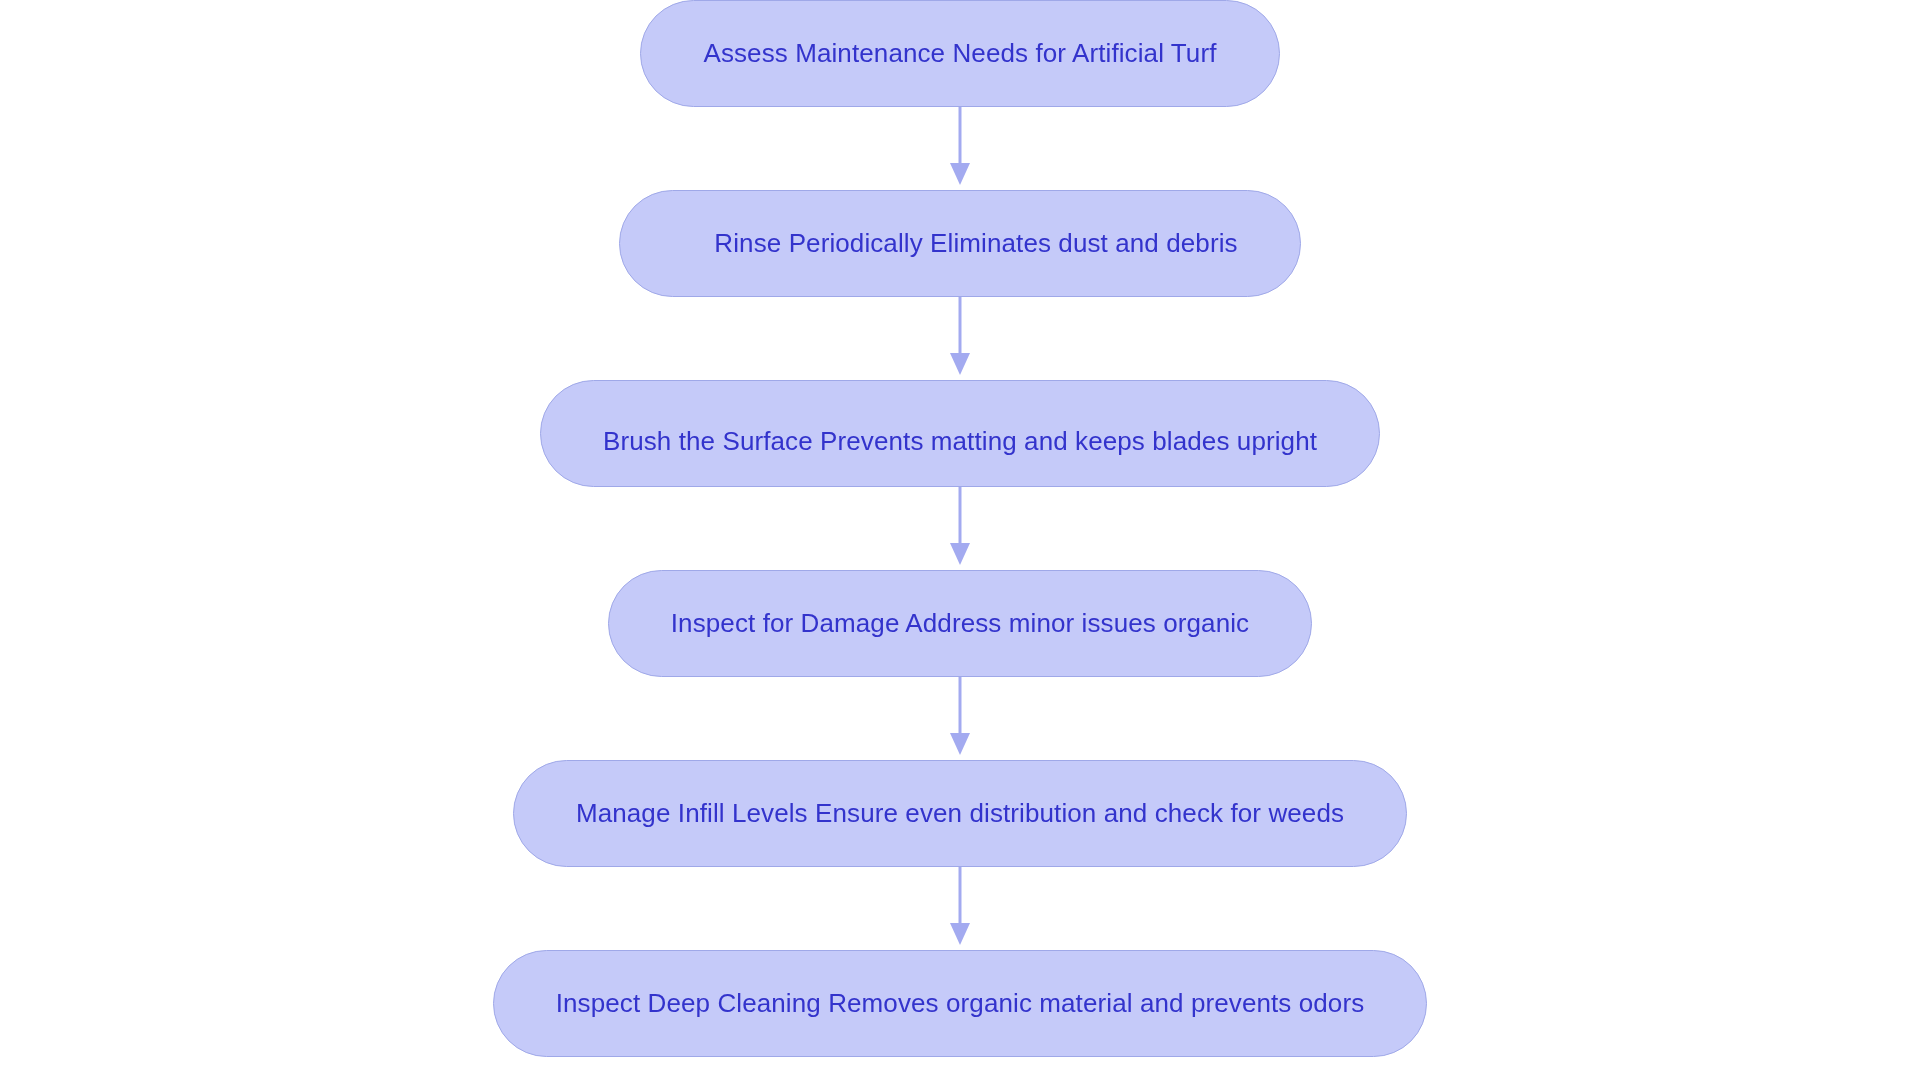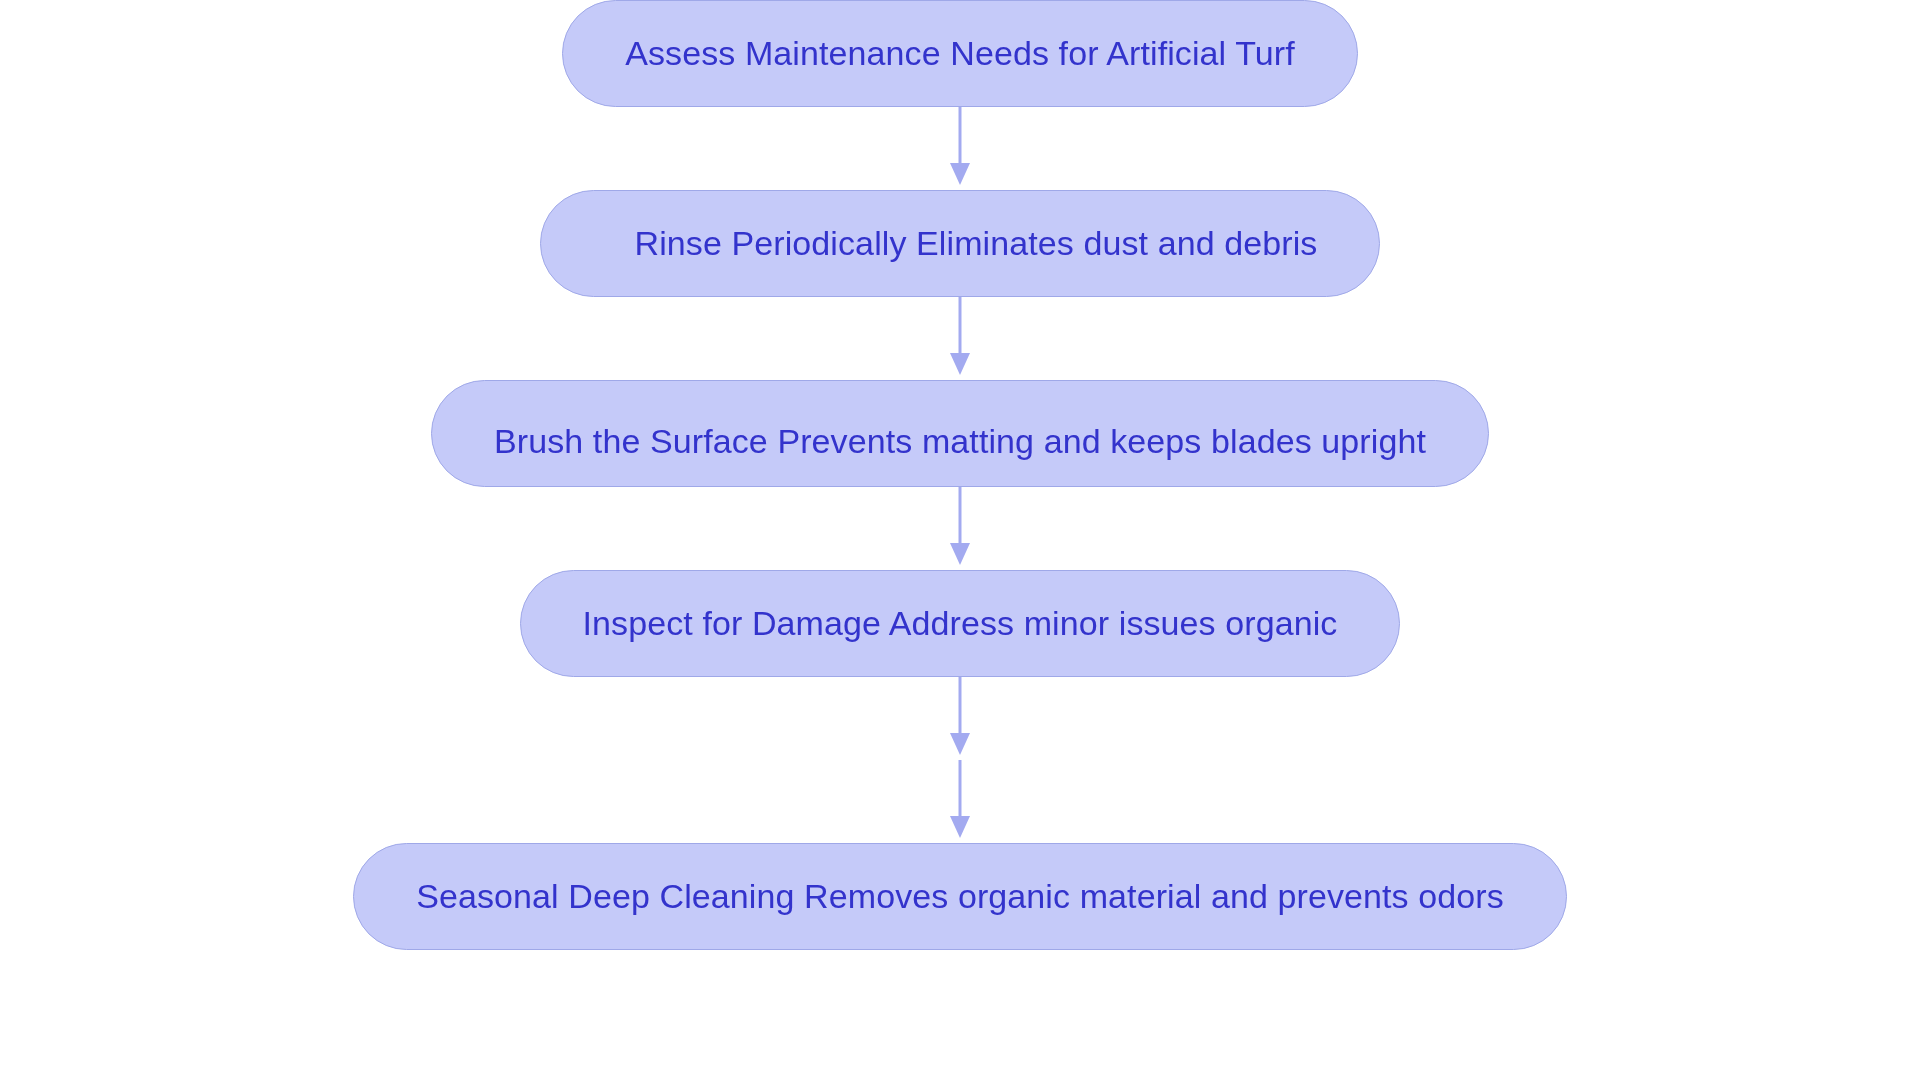--- a/index.html
+++ b/index.html
@@ -42,21 +42,21 @@
     background: #C5CAF9;
     border: 1.6px solid #9FA8E8;
     display: flex;
     align-items: center;
     justify-content: center;
     padding: 0 62px;
     white-space: nowrap;
   }
 
   .flow-node-label {
-    font-size: 34px;
+    font-size: 26px;
     line-height: 1.15;
     color: #3333CC;
     letter-spacing: 0.1px;
     font-weight: 400;
     white-space: nowrap;
   }
 
   
   .flow-connector {
     width: 28px;
@@ -109,24 +109,27 @@
 
     <div class="flow-node" style="background: rgb(197, 202, 249); border-color: rgb(159, 168, 232);">
       <span class="flow-node-label" style="color: rgb(51, 51, 204);">Inspect for Damage Address minor issues organic</span>
     </div>
 
     <svg class="flow-connector" viewBox="0 0 28 83">
       <line class="conn-line" x1="14" y1="0" x2="14" y2="62" stroke="#A3AAF0"></line>
       <polygon class="conn-head" points="14,78 4,56 24,56" fill="#A3AAF0"></polygon>
     </svg>
 
+    <div class="flow-node" style="background: rgb(197, 202, 249); border-color: rgb(159, 168, 232);">
+      <span class="flow-node-label" style="color: rgb(51, 51, 204);">Manage Infill Levels Ensure even distribution and check for weeds</span>
+    </div>
 
     <svg class="flow-connector" viewBox="0 0 28 83">
       <line class="conn-line" x1="14" y1="0" x2="14" y2="62" stroke="#A3AAF0"></line>
       <polygon class="conn-head" points="14,78 4,56 24,56" fill="#A3AAF0"></polygon>
     </svg>
 
     <div class="flow-node" style="background: rgb(197, 202, 249); border-color: rgb(159, 168, 232);">
-      <span class="flow-node-label" style="color: rgb(51, 51, 204);">Seasonal Deep Cleaning Removes organic material and prevents odors</span>
+      <span class="flow-node-label" style="color: rgb(51, 51, 204);">Inspect Deep Cleaning Removes organic material and prevents odors</span>
     </div>
 
   </div>
 </div>
 
 </body></html>

